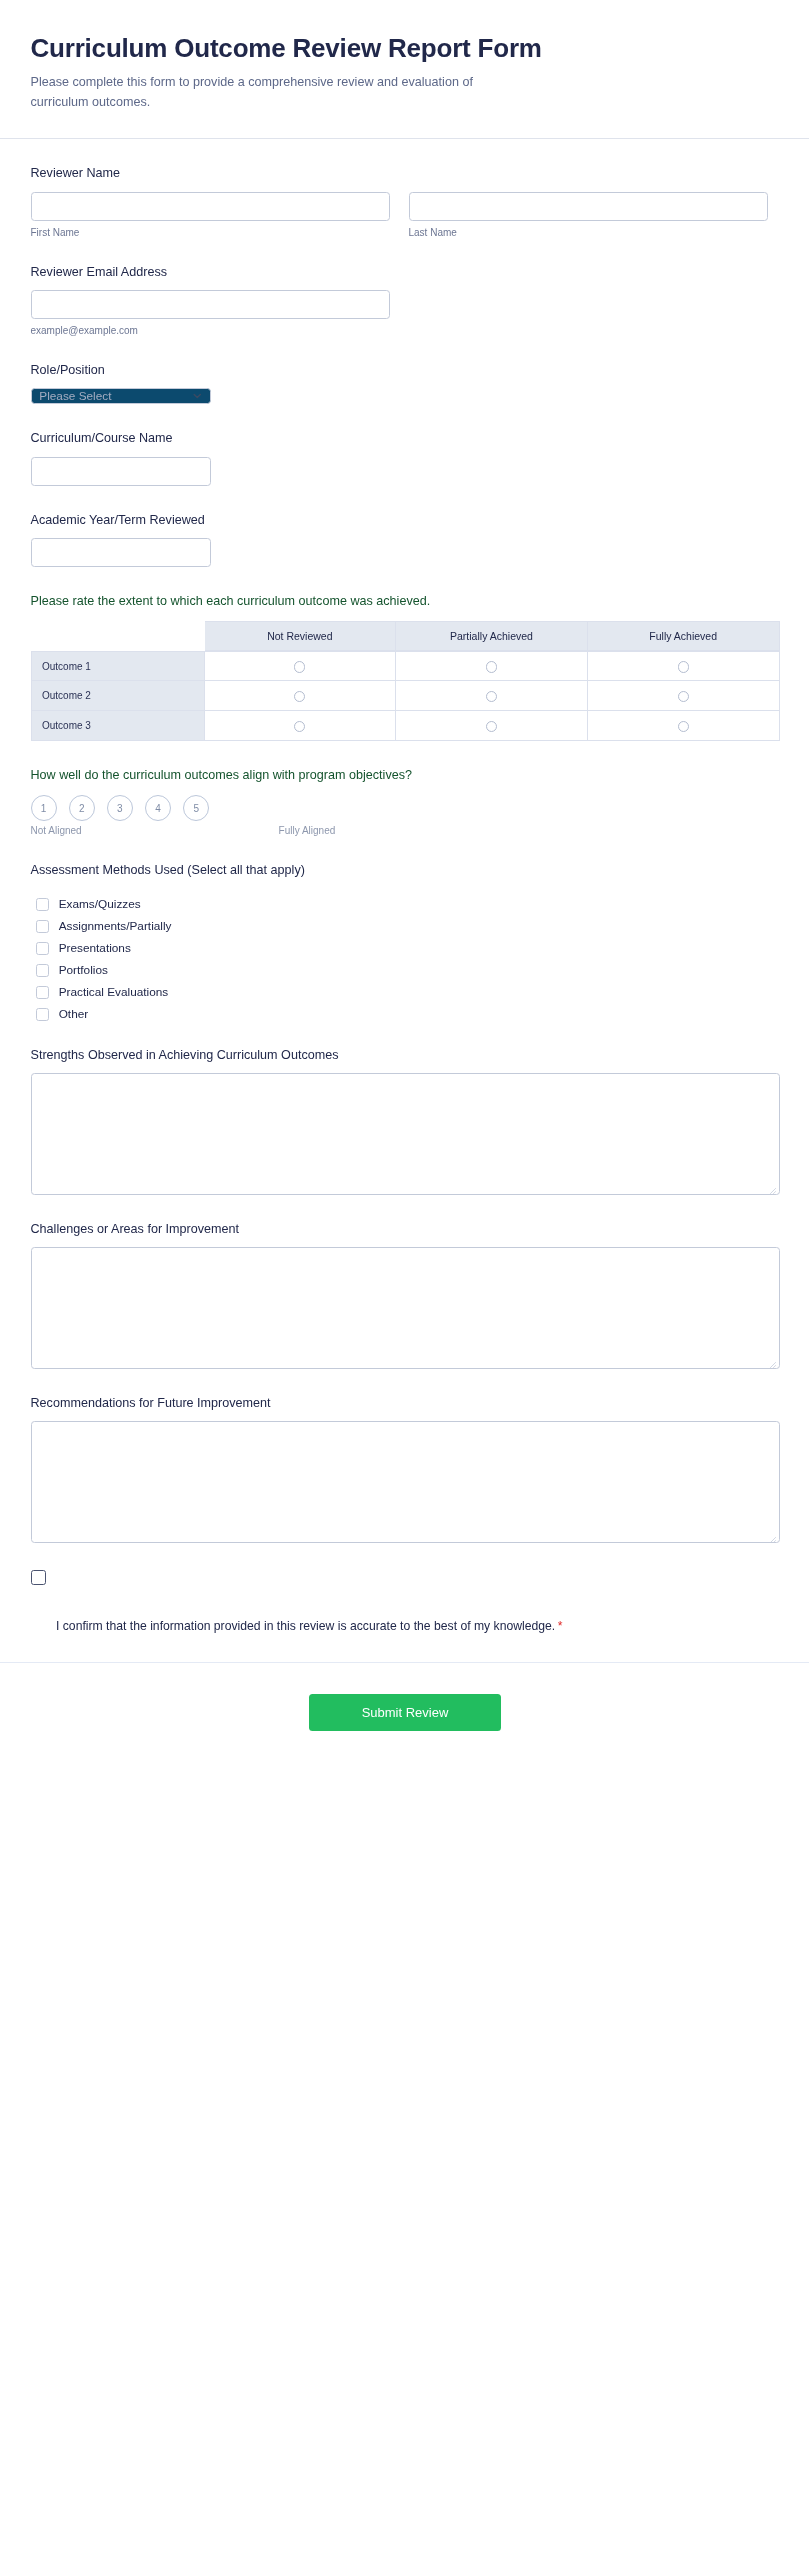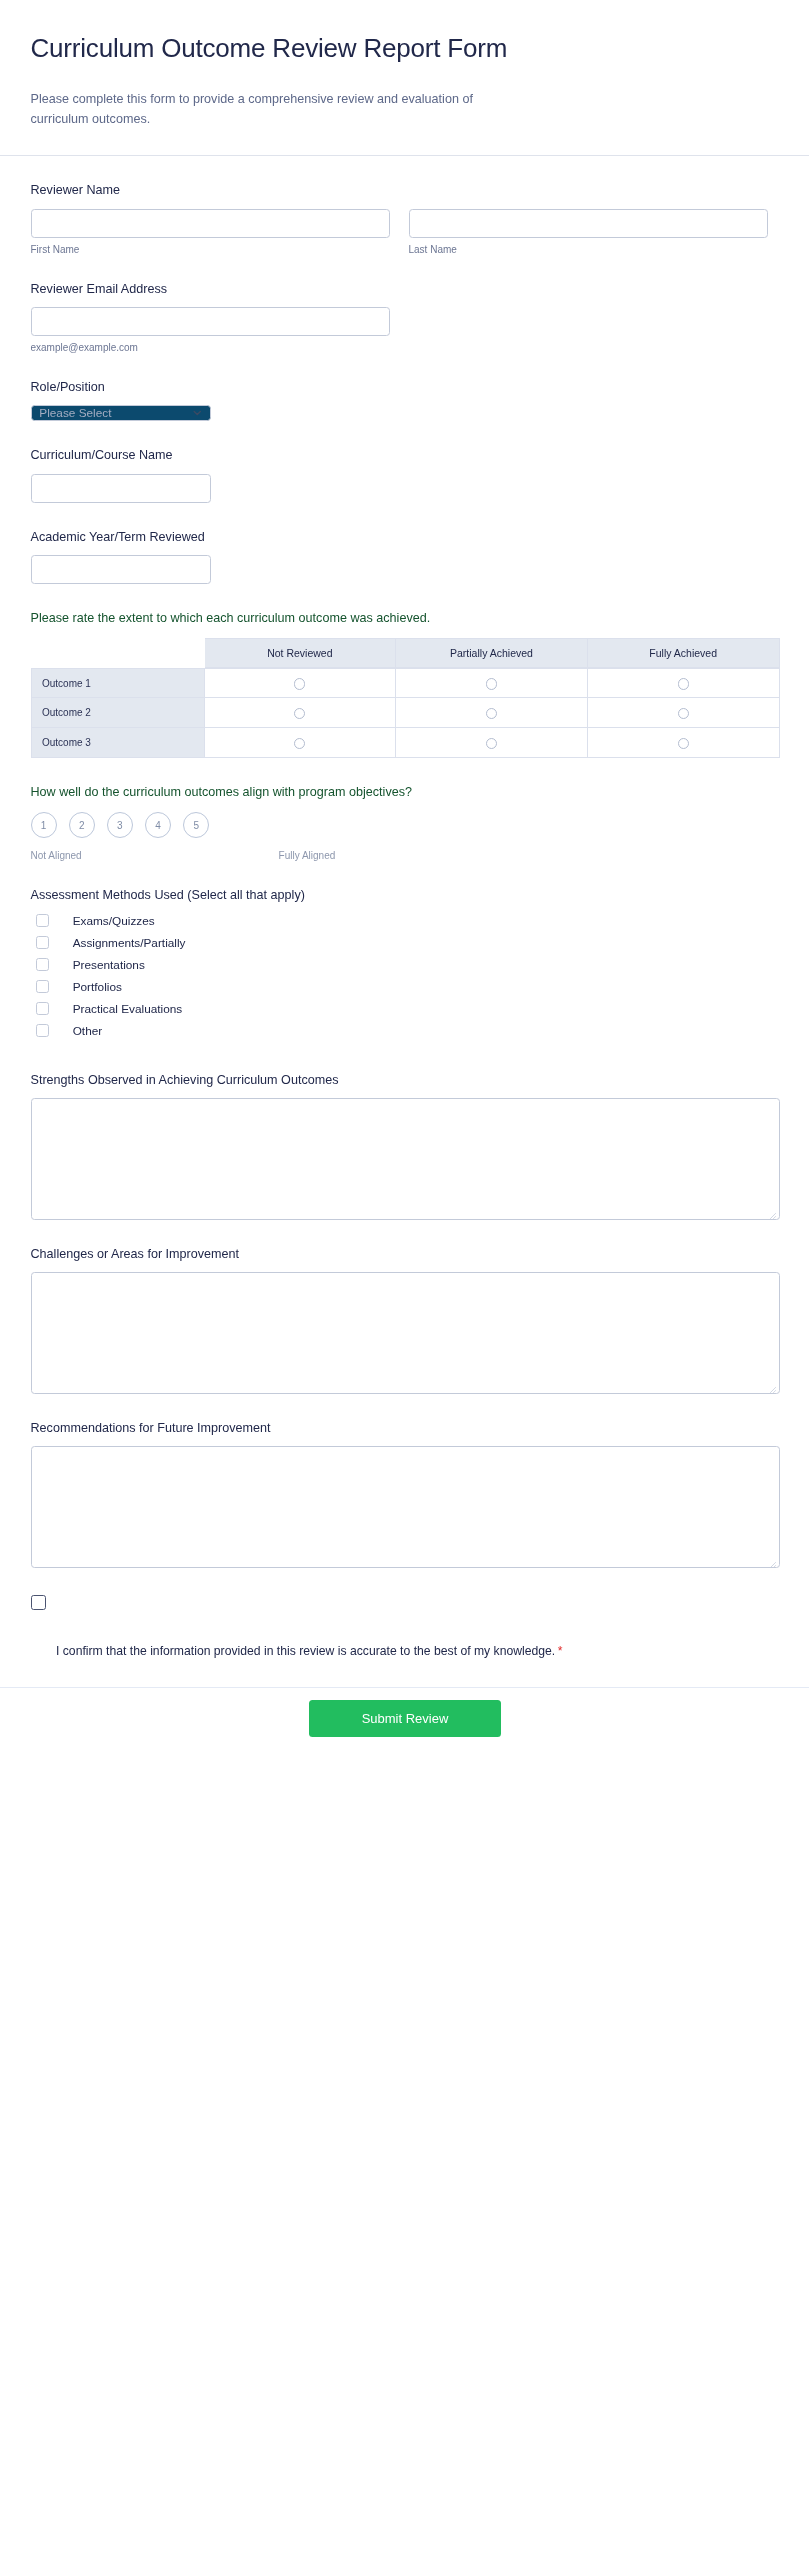--- a/index.html
+++ b/index.html
@@ -11,24 +11,24 @@
   body { width: 810px; }
 
   .form-page { width: 810px; background: #fff; }
 
   
   .form-header {
     padding: 33px 30.5px 26px 30.5px;
     border-bottom: 0.9px solid #dfe3ec;
   }
   .form-title {
-    margin: 0 0 26px 0;
+    margin: 0 0 9px 0;
     font-size: 26px;
     line-height: 1.2;
-    font-weight: normal;
+    font-weight: bold;
     color: #21284a;
     letter-spacing: -0.2px;
   }
   .form-subtitle {
     margin: 0;
     font-size: 12.6px;
     line-height: 1.55;
     color: #5d6889;
     max-width: 488px;
   }
@@ -157,34 +157,34 @@
     border-radius: 50%;
     background: #fff;
     display: flex;
     align-items: center;
     justify-content: center;
     font-size: 10px;
     color: #7f8ca6;
   }
   .scale-legend {
     display: flex;
-    margin-top: 12px;
+    margin-top: 4px;
     font-size: 10px;
     color: #8d97ad;
     width: 310px;
     justify-content: space-between;
   }
   .scale-legend span:last-child { margin-right: 5.2px; padding-left: 23px; }
 
   
   .cb-list { margin-top: 3.5px; }
   .cb-row {
     display: flex;
-    align-items: flex-start;
-    gap: 24px;
+    align-items: flex-end;
+    gap: 10px;
     height: 22px;
     padding-left: 5.2px;
   }
   .cb-box {
     width: 13px; height: 13px;
     border: 0.9px solid #c3cad9;
     border-radius: 2.6px;
     background: #fff;
     flex: 0 0 auto;
   }
@@ -226,21 +226,21 @@
     font-size: 12.2px;
     color: #21284a;
     line-height: 1.5;
     max-width: 610px;
     margin-top: 48px;
   }
 
   
   .form-footer {
     border-top: 0.9px solid #e4eaf5;
-    padding: 12px 0 35px 0;
+    padding: 31px 0 35px 0;
     text-align: center;
   }
   .submit-btn {
     display: inline-block;
     background: #22bd5f;
     color: #ffffff;
     border: none;
     border-radius: 3.5px;
     padding: 11.3px 31px;
     font-size: 13px;

